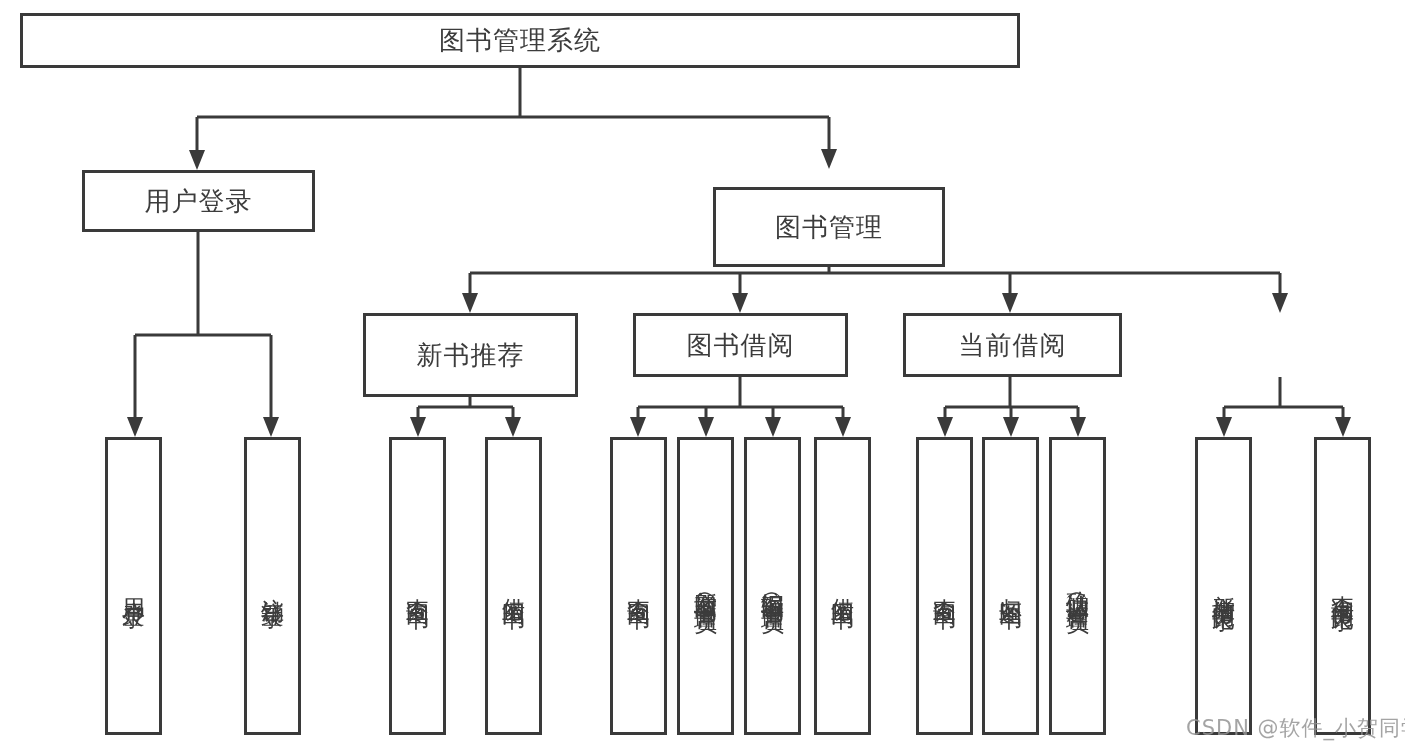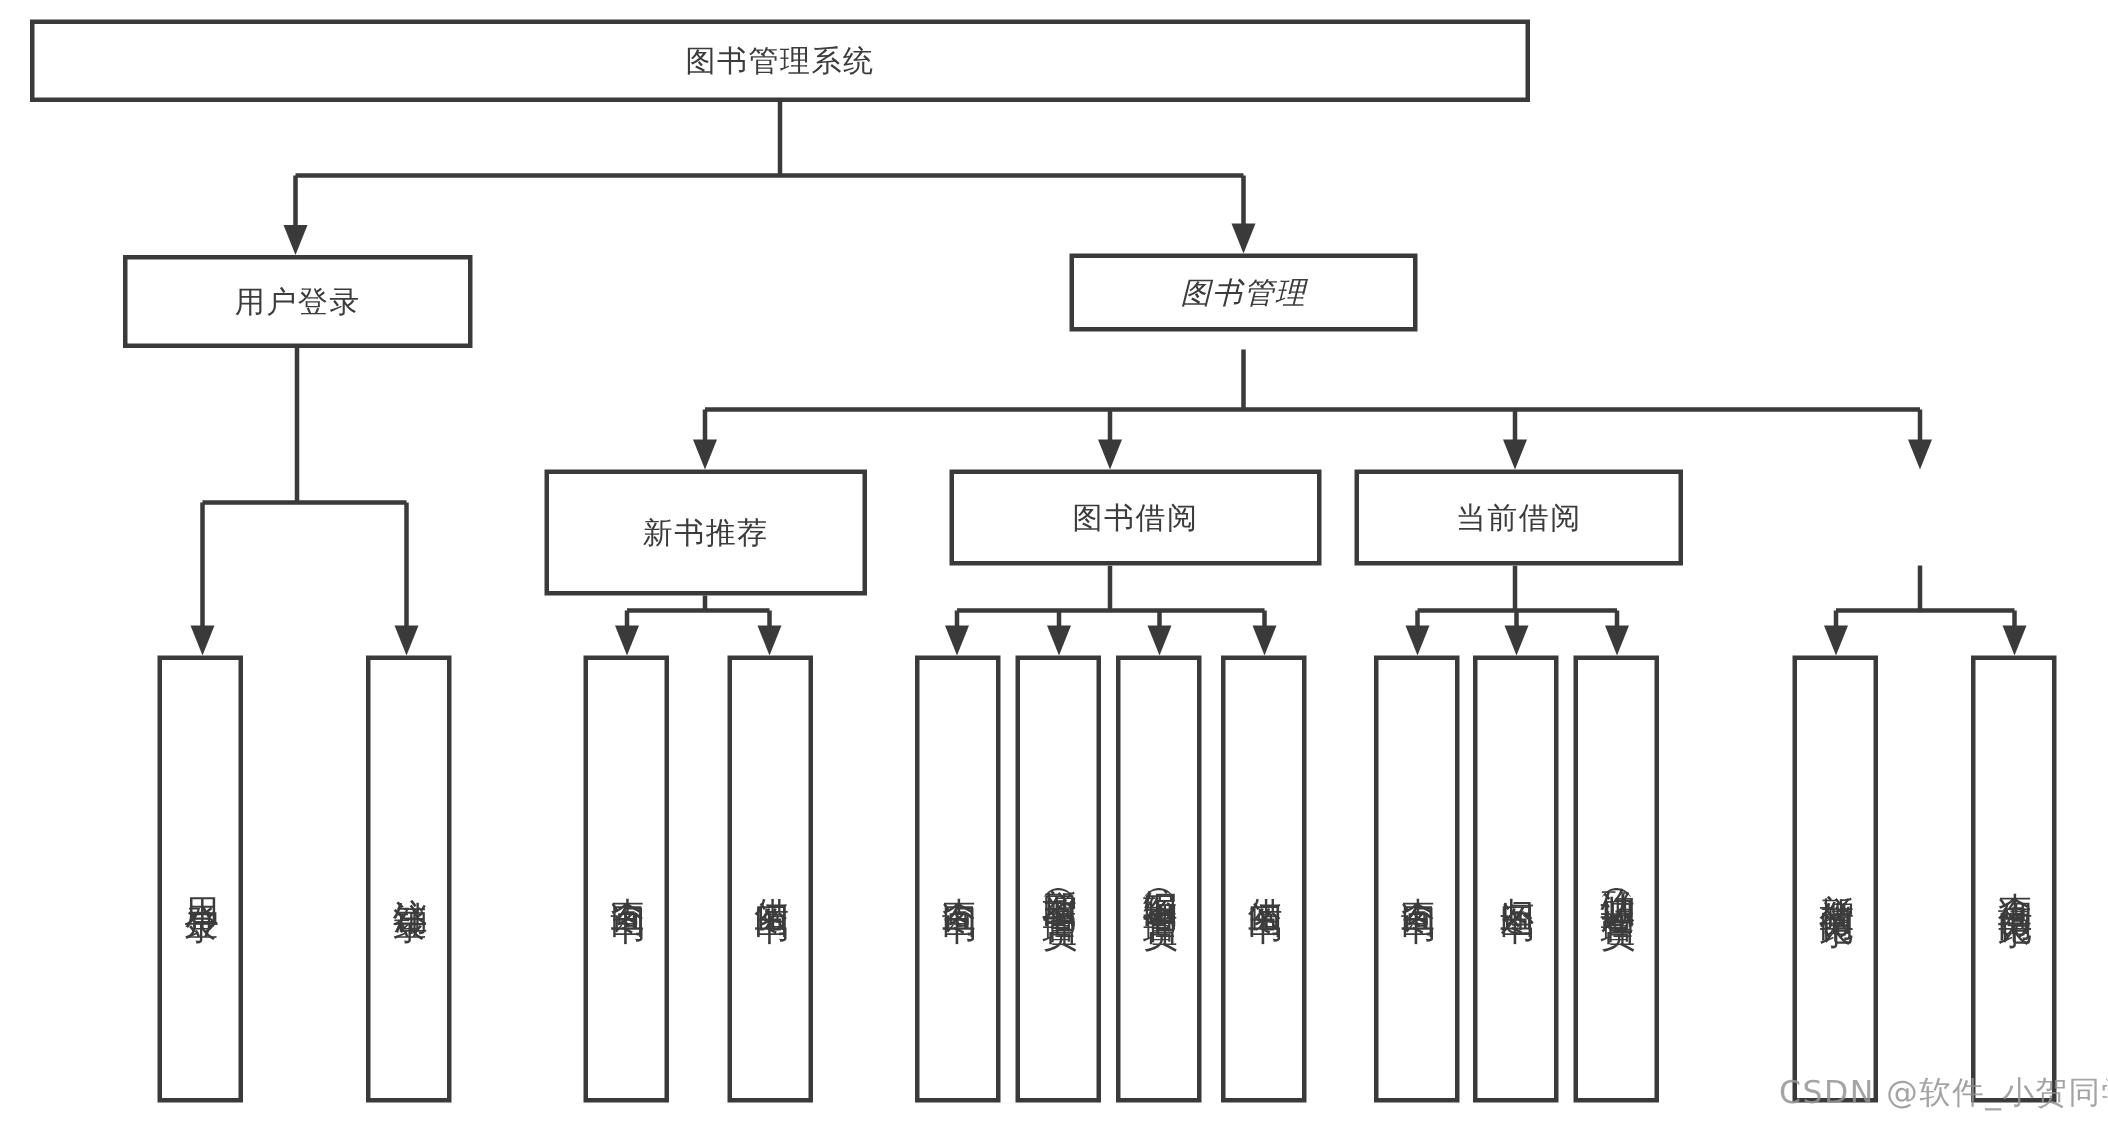--- a/index.html
+++ b/index.html
@@ -15,38 +15,38 @@
   .node {
     position: absolute;
     box-sizing: border-box;
     background: #ffffff;
     border: 3px solid #3a3a3a;
     color: #3c3c3c;
     display: flex;
     align-items: center;
     justify-content: center;
     z-index: 2;
-    font-size: 20px;
+    font-size: 26px;
     letter-spacing: 1px;
     white-space: nowrap;
   }
   .leaf {
     writing-mode: vertical-rl;
     text-orientation: mixed;
     font-size: 23px;
     letter-spacing: 3px;
     white-space: normal;
     line-height: 1;
   }
   
   .n-root { left: 20px;   top: 13px;  width: 1000px; height: 55px; }
   .n-l2a  { left: 82px;   top: 170px; width: 233px;  height: 62px; }
-  .n-l2b  { left: 713px;  top: 169px; width: 232px;  height: 52px; font-style: italic; }
+  .n-l2b  { left: 713px;  top: 187px; width: 232px;  height: 80px; }
   .n-l3a  { left: 363px;  top: 313px; width: 215px;  height: 84px; }
-  .n-l3b  { left: 633px;  top: 313px; width: 248px;  height: 64px; }
+  .n-l3b  { left: 633px;  top: 313px; width: 215px;  height: 64px; }
   .n-l3c  { left: 903px;  top: 313px; width: 219px;  height: 64px; }
   .n-l3d  { left: 1173px; top: 313px; width: 215px;  height: 64px; }
   
   .lf { top: 437px; width: 57px; height: 298px; }
   .lf1  { left: 105px; }
   .lf2  { left: 244px; }
   .lf3  { left: 389px; }
   .lf4  { left: 485px; }
   .lf5  { left: 610px; }
   .lf6  { left: 677px; }

